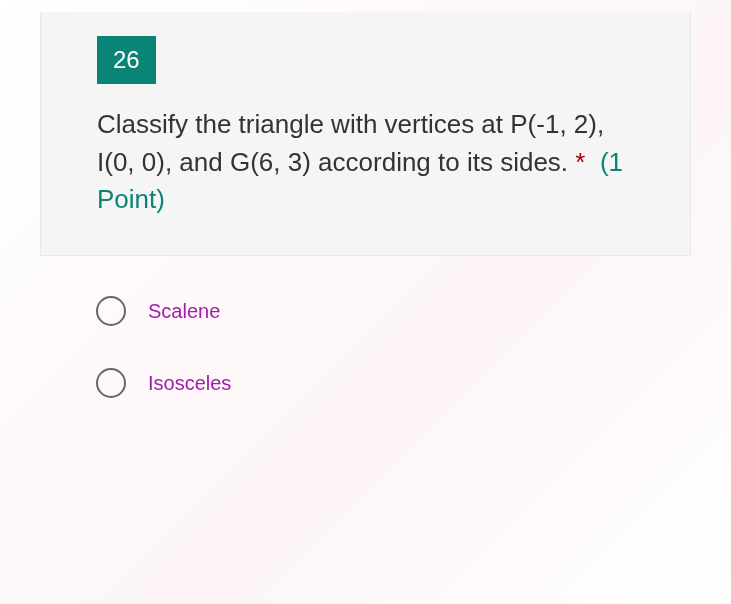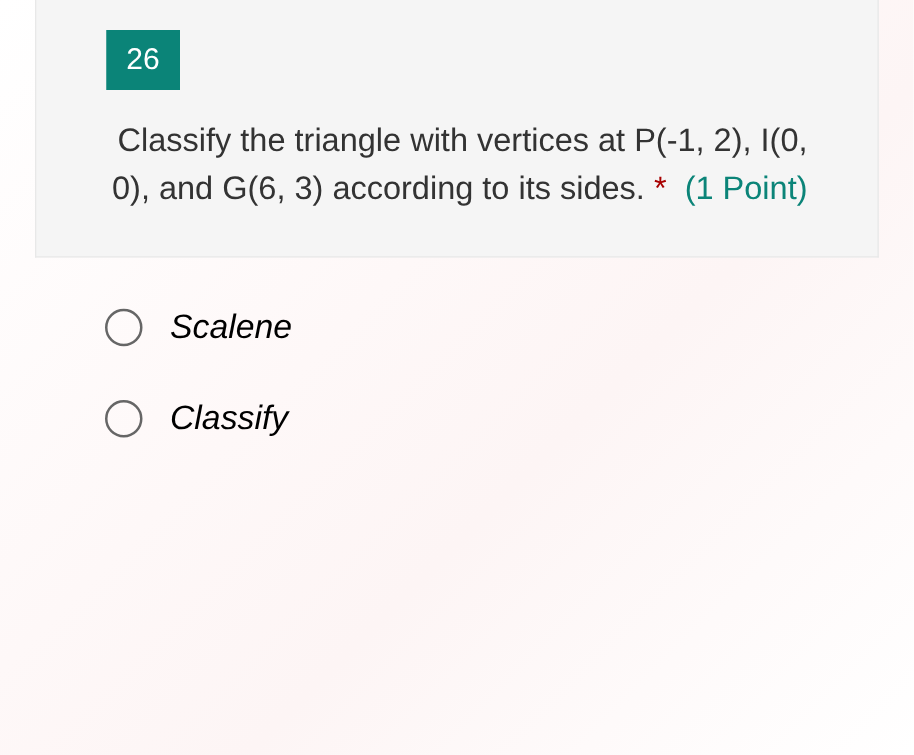--- a/index.html
+++ b/index.html
@@ -20,21 +20,21 @@
       top: 0;
       left: 0;
       right: 0;
       bottom: 0;
       background: linear-gradient(135deg, #ffffff 0%, #fef8f8 40%, #fdf5f5 60%, #ffffff 100%);
       z-index: 0;
     }
     .container {
       position: relative;
       z-index: 1;
-      padding: 0;
+      padding: 12px;
     }
     .question-header {
       background: #f5f5f5;
       padding: 24px 56px 36px 56px;
       margin: 0 28px;
       border: 1px solid #e8e8e8;
       border-top: none;
     }
     .question-number {
       display: inline-block;
@@ -43,21 +43,20 @@
       font-size: 24px;
       padding: 10px 16px;
       margin-bottom: 22px;
       font-weight: 400;
     }
     .question-text {
       font-size: 26px;
       color: #333333;
       line-height: 1.45;
       font-weight: 400;
-      text-align: right;
     }
     .required-mark {
       color: #a80000;
     }
     .points {
       color: #0b8478;
     }
     .options {
       padding: 40px 56px 20px 56px;
       margin: 0 28px;
@@ -71,24 +70,23 @@
     .radio {
       width: 30px;
       height: 30px;
       border: 2px solid #666666;
       border-radius: 50%;
       margin-right: 22px;
       flex-shrink: 0;
       background: transparent;
     }
     .option-label {
-      font-size: 27px;
-      color: #000000;
+      font-size: 20px;
+      color: #a21caf;
       font-weight: 400;
-      font-style: italic;
     }
   </style>
 </head>
 <body>
 
 <div class="bg-gradient"></div>
 <div class="container">
   <div class="question-header">
     <div class="question-number">26</div>
     <div class="question-text">
@@ -97,16 +95,16 @@
       &nbsp;<span class="points">(1 Point)</span>
     </div>
   </div>
   <div class="options">
     <div class="option">
       <div class="radio"></div>
       <div class="option-label">Scalene</div>
     </div>
     <div class="option">
       <div class="radio"></div>
-      <div class="option-label">Classify</div>
+      <div class="option-label">Isosceles</div>
     </div>
   </div>
 </div>
 
 </body></html>

